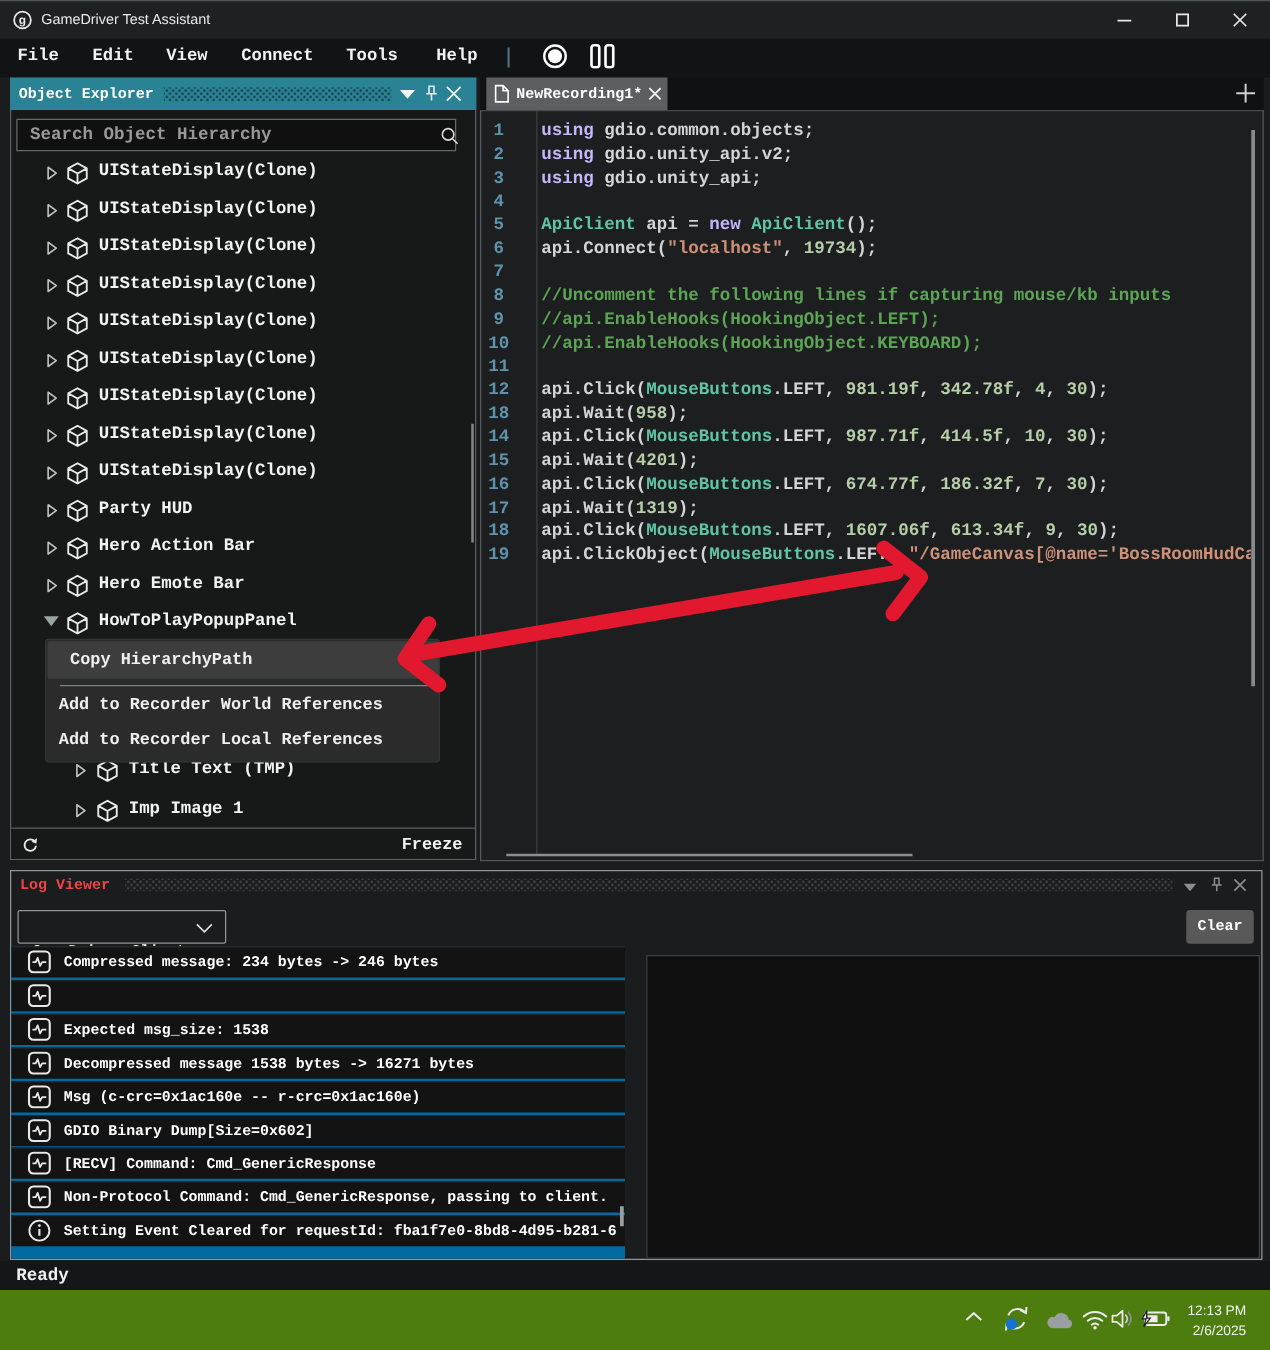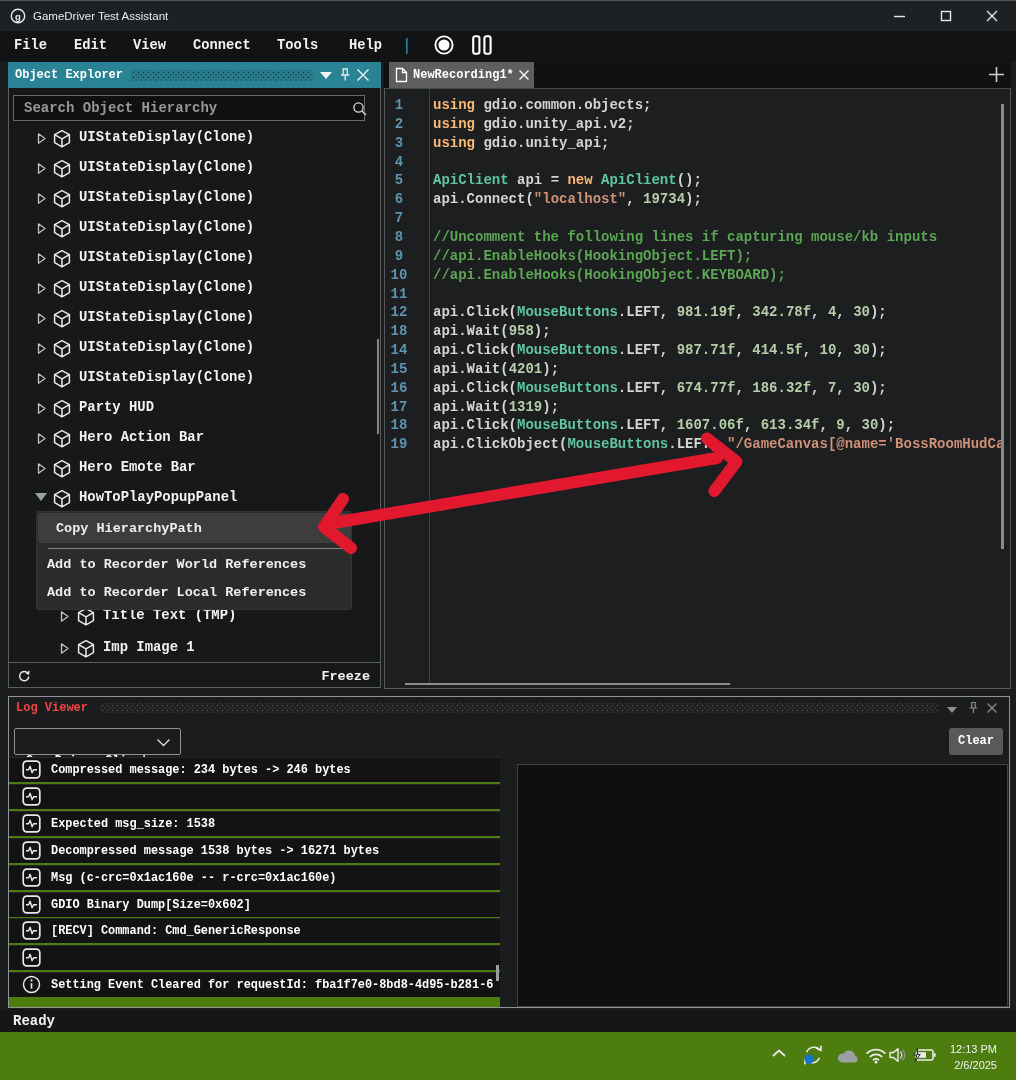--- a/index.html
+++ b/index.html
@@ -36,30 +36,30 @@
   #ctx .mi { position:absolute; color:#efefef; font-size:13.5px; font-weight:bold; white-space:pre; }
   #ctx .sep { position:absolute; left:11px; top:36px; width:295px; height:1px; background:#7e8283; }
 
   
   #ed { left:384px; top:62px; width:627px; height:627px; background:#101112; }
   #edarea { left:384px; top:88px; width:627px; height:601px; background:#1d1e20; border:1px solid #55595a; border-top:1px solid #454a4b; }
   #tab { left:389px; top:62px; width:145px; height:26px; background:#5c5e5f; }
   #tab .t { position:absolute; left:24px; top:6px; color:#fff; font-size:12px; font-weight:bold; }
   .lnum { position:absolute; color:#5e93ad; font-size:14px; font-weight:bold; width:34px; text-align:center; left:382px; }
   .cl { position:absolute; left:433px; color:#d4d4d4; font-size:14px; font-weight:bold; white-space:pre; }
-  .kw { color:#fdba74;font-family:Liberation Mono, monospace; } .ty { color:#5fc5a5; } .st { color:#ce9178; } .nu { color:#b5cea8; } .cm { color:#5ba554; }
+  .kw { color:#c4b5fd;font-family:Liberation Mono, monospace; } .ty { color:#5fc5a5; } .st { color:#ce9178; } .nu { color:#b5cea8; } .cm { color:#5ba554; }
   #gutline { left:429px; top:89px; width:1px; height:594px; background:#3c4041; }
 
   
   #lv { left:8px; top:696px; width:1002px; height:312px; background:#1b1c1d; border:1px solid #8f9495; }
   #lvhdr_t { left:16px; top:701px; color:#ef4444; font-size:12px; font-weight:bold; }
   #dd { left:14px; top:728px; width:167px; height:27px; background:#1b1c1d; border:1px solid #8f9495; border-radius:2px; }
   #dd .t { position:absolute; left:11px; top:5px; color:#fff; font-size:12px; font-weight:bold;margin-top:20px; }
   #clear { left:949px; top:728px; width:54px; height:27px; background:#595959; border-radius:3px; color:#fff; font-size:12px; font-weight:bold; text-align:center; line-height:27px; }
-  #loglist { left:9px; top:757px; width:491px; height:250px; background:#4d7c0f; overflow:hidden; }
+  #loglist { left:9px; top:757px; width:491px; height:250px; background:#0369a1; overflow:hidden; }
   .lrow { position:absolute; left:0; width:491px; height:25px; background:#131313; border-top:1px solid #262626; }
   #logright { left:517px; top:764px; width:491px; height:243px; background:#0f0f0f; border:1px solid #3e4243; }
 
   
   #statusbar { left:0; top:1009px; width:1016px; height:23px; background:#151617; }
   #statusbar .t { position:absolute; left:13px; top:4px; color:#f0f0f0; font-size:14px; font-weight:bold; }
   #taskbar { left:0; top:1032px; width:1016px; height:48px; background:#4d7c0f; }
   #clock { right:19px; top:9px; text-align:right; color:#f2f2f2; font-size:11px; font-family:"Liberation Sans",sans-serif; line-height:16px; }
 </style>
 </head>
@@ -365,20 +365,21 @@
     <svg class="abs" style="left:13px;top:164.39999999999998px" width="19" height="19" viewBox="0 0 19 19">
       <rect x="1.2" y="1.2" width="16.6" height="16.6" rx="3.5" fill="none" stroke="#e8e8e8" stroke-width="1.7"></rect>
       <path d="M4 9.7 h2.6 l1.5-3.4 l2 6.4 l1.6-3 h3.3" fill="none" stroke="#e8e8e8" stroke-width="1.4" stroke-linejoin="round"></path>
     </svg>
     <span class="abs t" style="left:42px;top:167.39999999999998px;color:#fff;font-size:11.9px;font-weight:bold;white-space:pre">[RECV] Command: Cmd_GenericResponse</span>
     <div class="lrow" style="top:188.29999999999998px"></div>
     <svg class="abs" style="left:13px;top:191.29999999999998px" width="19" height="19" viewBox="0 0 19 19">
       <rect x="1.2" y="1.2" width="16.6" height="16.6" rx="3.5" fill="none" stroke="#e8e8e8" stroke-width="1.7"></rect>
       <path d="M4 9.7 h2.6 l1.5-3.4 l2 6.4 l1.6-3 h3.3" fill="none" stroke="#e8e8e8" stroke-width="1.4" stroke-linejoin="round"></path>
     </svg>
+    <span class="abs t" style="left:42px;top:194.29999999999998px;color:#fff;font-size:11.9px;font-weight:bold;white-space:pre">Non-Protocol Command: Cmd_GenericResponse, passing to client.</span>
     <div class="lrow" style="top:215.2px"></div>
     <svg class="abs" style="left:13px;top:218.2px" width="19" height="19" viewBox="0 0 19 19">
       <circle cx="9.5" cy="9.5" r="8" fill="none" stroke="#e8e8e8" stroke-width="1.5"></circle>
       <line x1="9.5" y1="8.2" x2="9.5" y2="13.6" stroke="#e8e8e8" stroke-width="1.7"></line>
       <circle cx="9.5" cy="5.4" r="1.1" fill="#e8e8e8"></circle>
     </svg>
     <span class="abs t" style="left:42px;top:221.2px;color:#fff;font-size:11.9px;font-weight:bold;white-space:pre">Setting Event Cleared for requestId: fba1f7e0-8bd8-4d95-b281-6</span>
   </div>
 <div id="logright" class="abs"></div>
 <div class="abs" style="left:496px;top:965px;width:3px;height:16px;background:#9a9e9f"></div>

